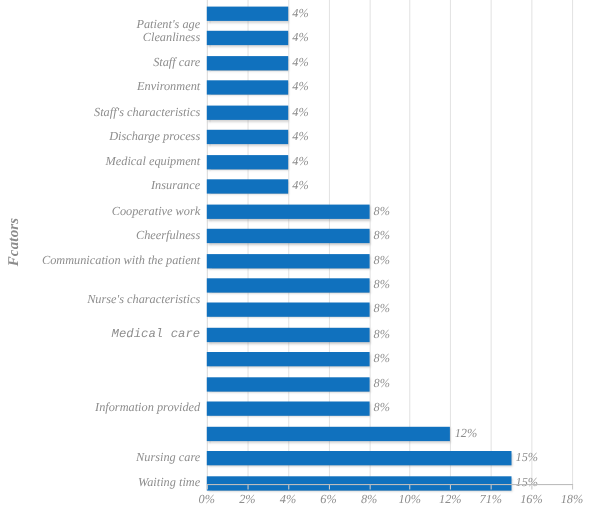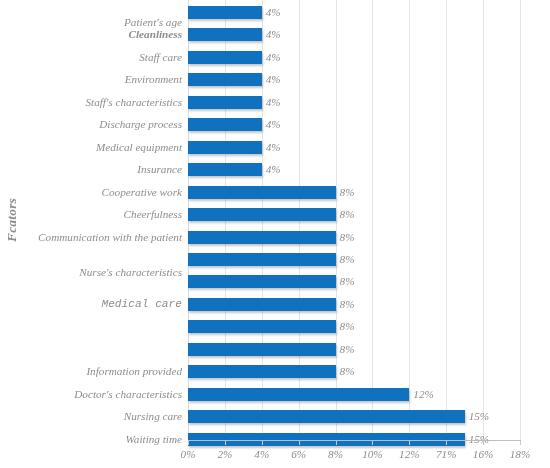--- a/index.html
+++ b/index.html
@@ -130,34 +130,33 @@
 <body>
 
 <div id="chart-root">
 
   <div id="y-axis-title">
     <span>Fcators</span>
   </div>
 
   <div id="category-labels">
       <div class="cat-label" style="top: 16px;">Patient's age</div>
-      <div class="cat-label" style="top: 28.45px; font-weight: bold;">Cleanliness</div>
+      <div class="cat-label" style="top: 28.45px;">Cleanliness</div>
       <div class="cat-label" style="top: 50.9px;">Staff care</div>
       <div class="cat-label" style="top: 73.35px;">Environment</div>
       <div class="cat-label" style="top: 95.8px;">Staff's characteristics</div>
       <div class="cat-label" style="top: 118.25px;">Discharge process</div>
       <div class="cat-label" style="top: 140.7px;">Medical equipment</div>
       <div class="cat-label" style="top: 163.15px;">Insurance</div>
       <div class="cat-label" style="top: 185.6px;">Cooperative work</div>
       <div class="cat-label" style="top: 208.05px;">Cheerfulness</div>
       <div class="cat-label" style="top: 230.5px;">Communication with the patient</div>
       <div class="cat-label" style="top: 266px;">Nurse's characteristics</div>
       <div class="cat-label" style="top: 297.85px; font-family: Liberation Mono, monospace;">Medical care</div>
       <div class="cat-label" style="top: 365.2px;">Information provided</div>
-      <div class="cat-label" style="top: 387.65px;">Doctor's characteristics</div>
       <div class="cat-label" style="top: 410.1px;">Nursing care</div>
       <div class="cat-label" style="top: 432.55px;">Waiting time</div>
     </div>
 
   <div id="plot-area">
       <div class="gridline axis-zero" style="left: 0px;"></div>
       <div class="gridline" style="left: 36.8889px;"></div>
       <div class="gridline" style="left: 73.7778px;"></div>
       <div class="gridline" style="left: 110.667px;"></div>
       <div class="gridline" style="left: 147.556px;"></div>

